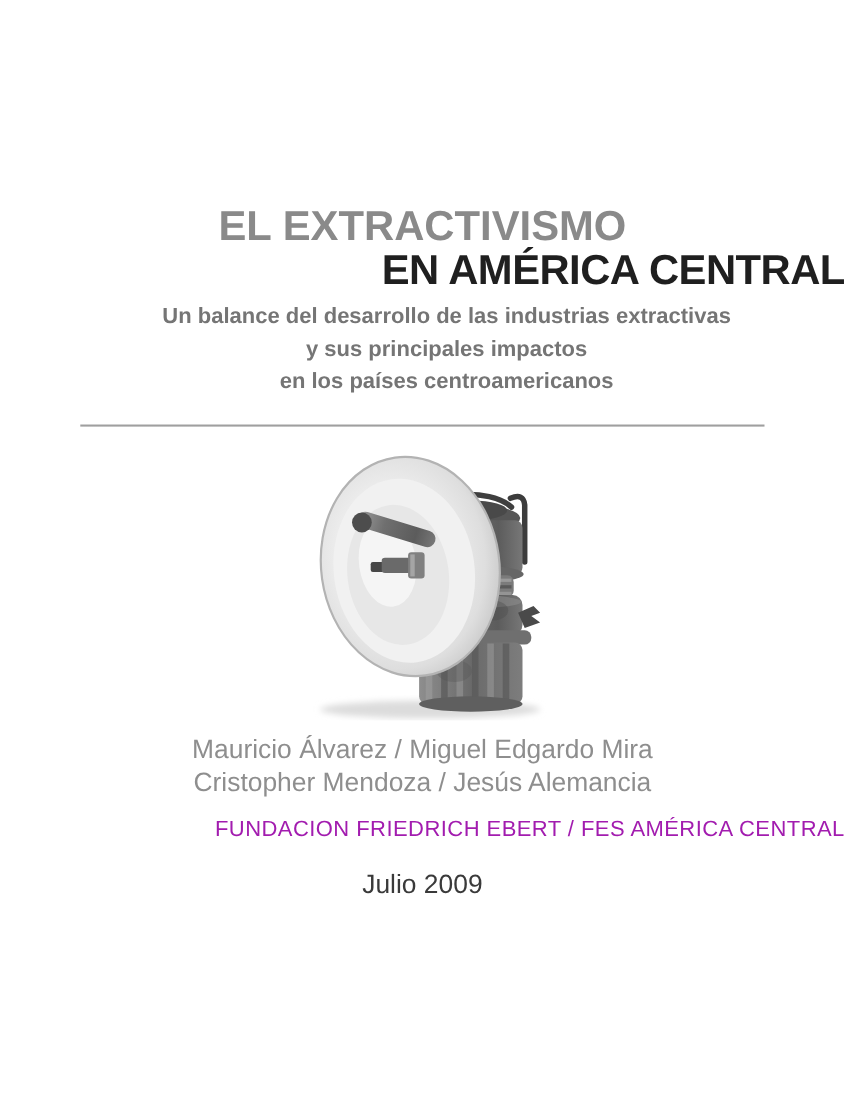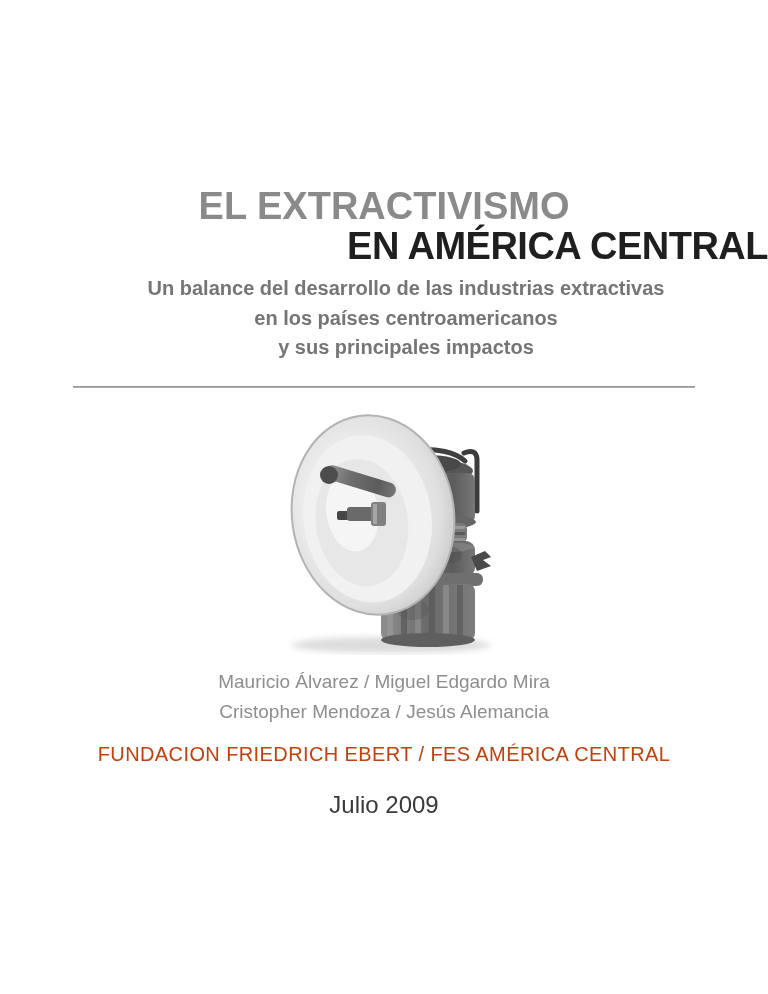--- a/index.html
+++ b/index.html
@@ -31,21 +31,21 @@
     width:622px;height:2px;border:0;
     background:linear-gradient(#8a8a8a,#bdbdbd);
   }
   .lamp-wrap{
     margin-top:17px;
     display:flex;justify-content:center;
   }
   .lamp-wrap svg{margin-left:18px;}
   .authors{
     margin-top:12px;
-    font-size:19px;font-weight:normal;line-height:30px;
+    font-size:24px;font-weight:normal;line-height:30px;
     color:#8e8e8e;
   }
   .fes-logo{
     position:relative;
     margin:40px auto 0 auto;
     width:128px;height:64px;
     text-align:left;
     color:#232327;
   }
   .fes-line{
@@ -56,41 +56,42 @@
     -webkit-text-stroke:0.8px #232327;
     white-space:nowrap;
   }
   .globe{
     position:absolute;z-index:1;
     left:76px;top:13px;
   }
   .publisher{
     margin-top:16px;
     font-size:20px;font-weight:normal;letter-spacing:0.4px;
-    color:#c2410c;
+    color:#a21caf;
+    text-align:right;
   }
   .date{
     margin-top:25px;
     font-size:24px;font-weight:normal;
     color:#3a3a3a;
   }
 </style>
 </head>
 <body>
 
 <div class="page">
   <div class="content">
 
     <div class="title-line1">EL EXTRACTIVISMO</div>
     <div class="title-line2">EN AMÉRICA CENTRAL</div>
 
     <div class="subtitle">
       <div>Un balance del desarrollo de las industrias extractivas</div>
+      <div>y sus principales impactos</div>
       <div>en los países centroamericanos</div>
-      <div>y sus principales impactos</div>
     </div>
 
     <div class="rule"></div>
 
     <div class="lamp-wrap">
       <svg width="240" height="250" viewBox="0 0 240 250">
         <defs>
           <radialGradient id="dishG" cx="42%" cy="45%" r="65%">
             <stop offset="0%" stop-color="#f7f7f7"></stop>
             <stop offset="45%" stop-color="#efefef"></stop>

